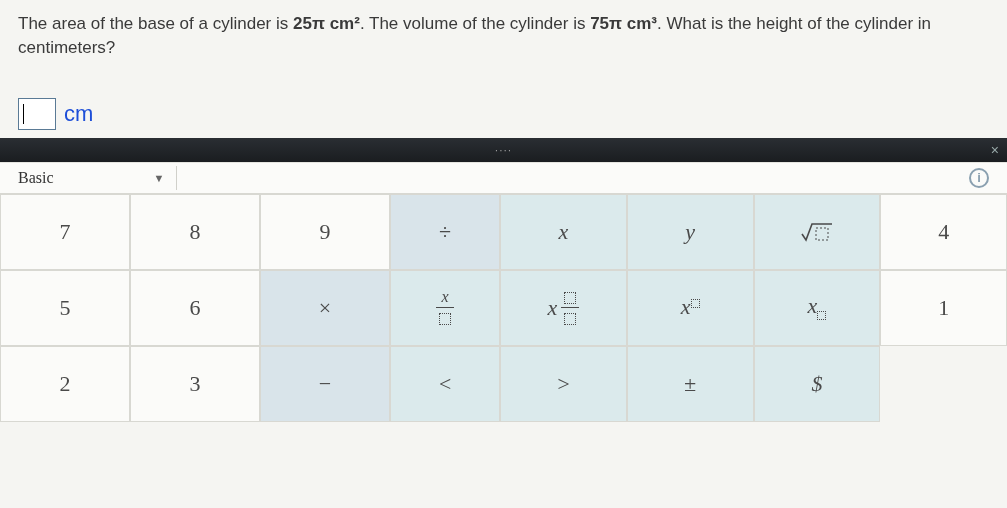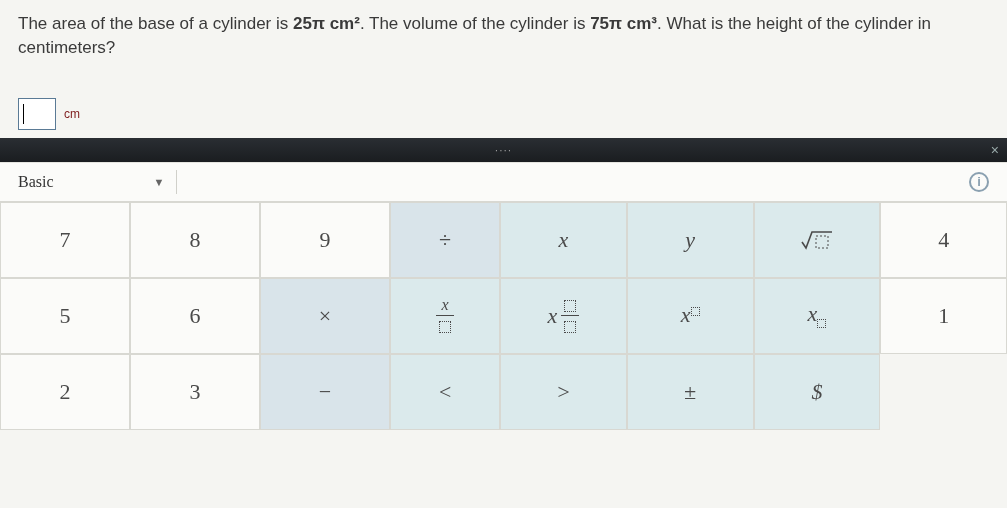--- a/index.html
+++ b/index.html
@@ -32,22 +32,22 @@
     align-items: center;
     justify-content: flex-start;
     padding-left: 4px;
   }
   .cursor {
     width: 1px;
     height: 20px;
     background: #000;
   }
   .unit {
-    font-size: 12px;
-    color: #7f1d1d;
+    font-size: 22px;
+    color: #1d4ed8;
   }
   .dark-bar {
     margin-top: 8px;
     height: 24px;
     background: linear-gradient(#2a2e33,#1a1d20);
     position: relative;
   }
   .drag-handle {
     position: absolute;
     left: 50%;
@@ -60,21 +60,21 @@
   .close-x {
     position: absolute;
     right: 8px;
     top: 50%;
     transform: translateY(-50%);
     color: #9aa;
     font-size: 14px;
     cursor: pointer;
   }
   .mode-bar {
-    height: 40px;
+    height: 32px;
     background: #fbfbf9;
     border-top: 1px solid #e5e5e0;
     border-bottom: 1px solid #d8d8d2;
     display: flex;
     align-items: center;
     padding: 0 18px;
     position: relative;
   }
   .mode-label {
     font-size: 16px;

